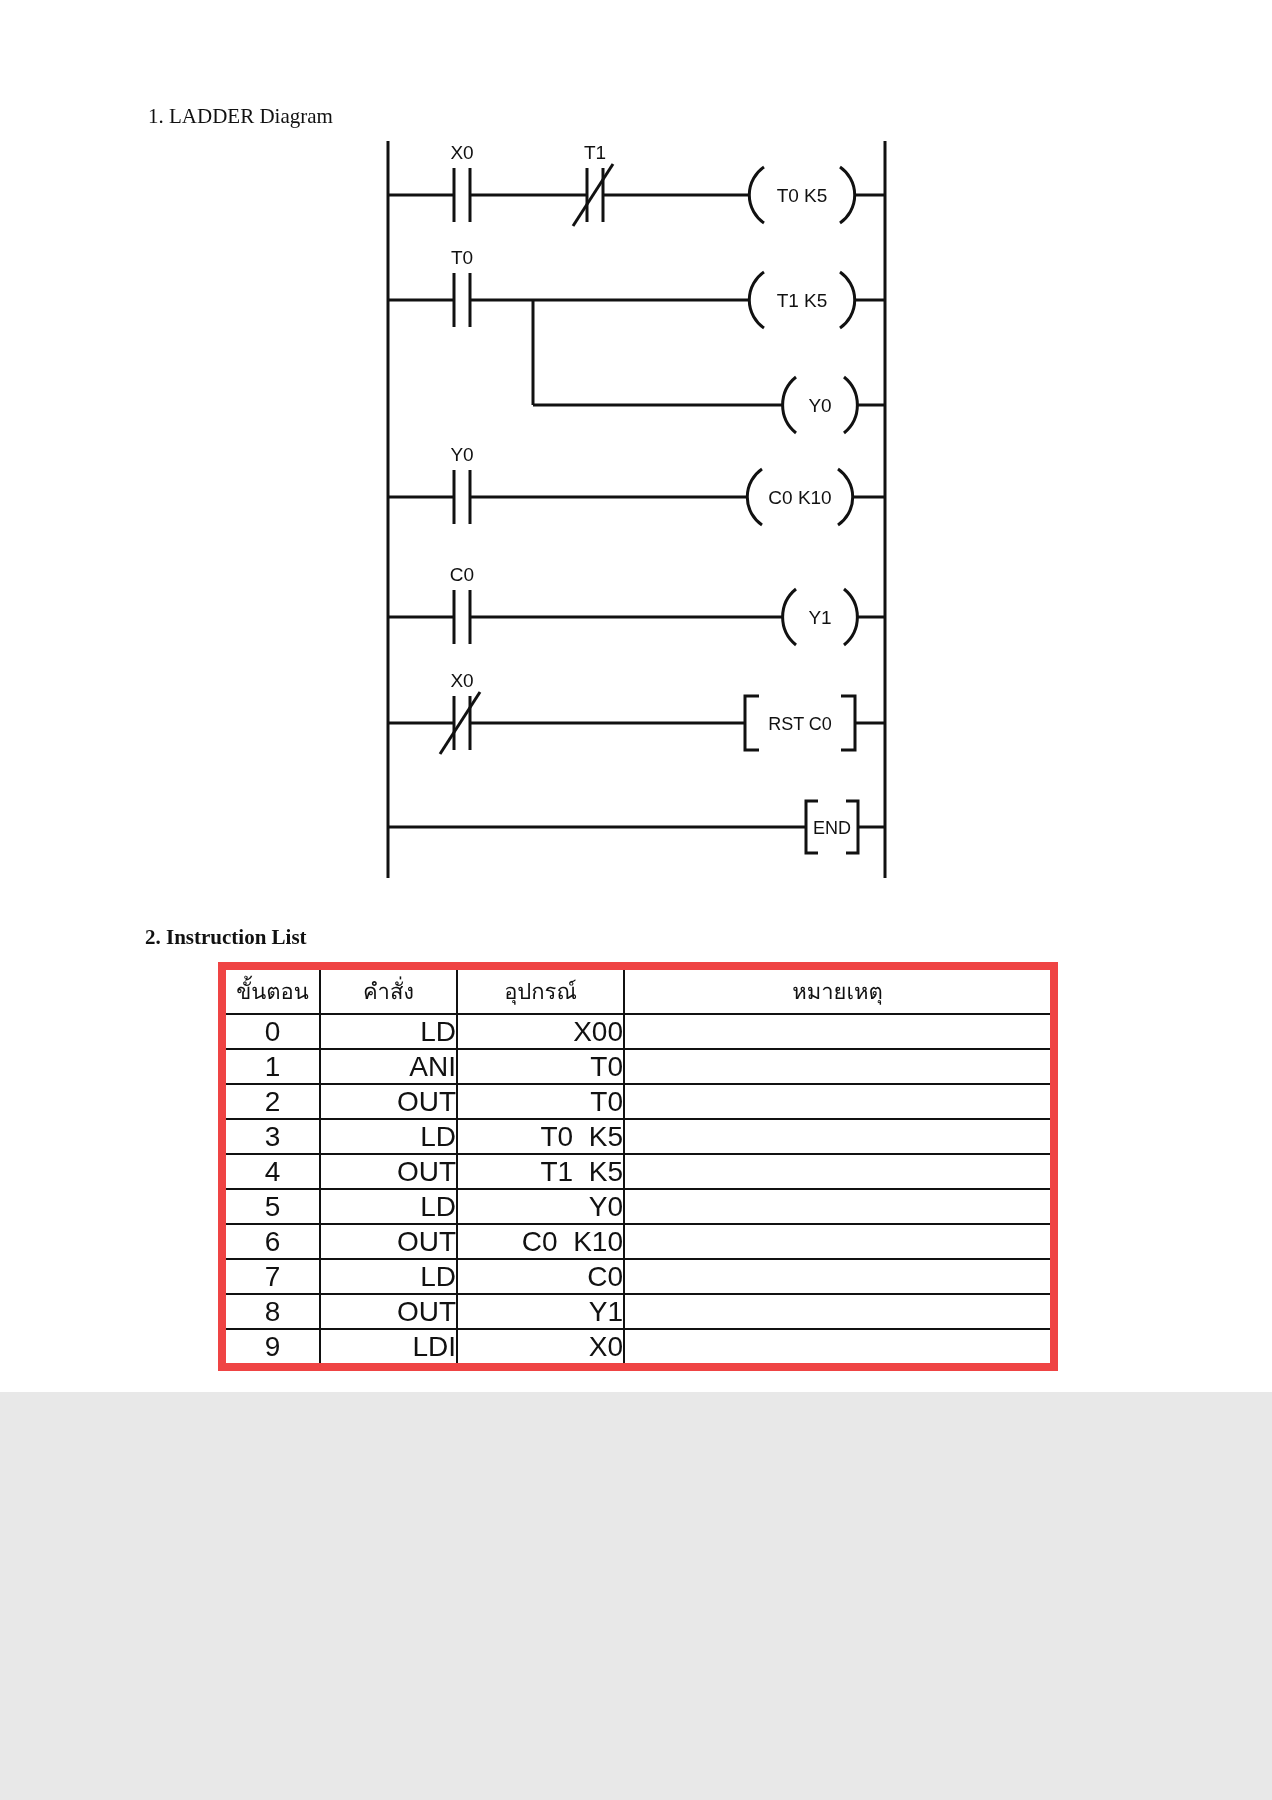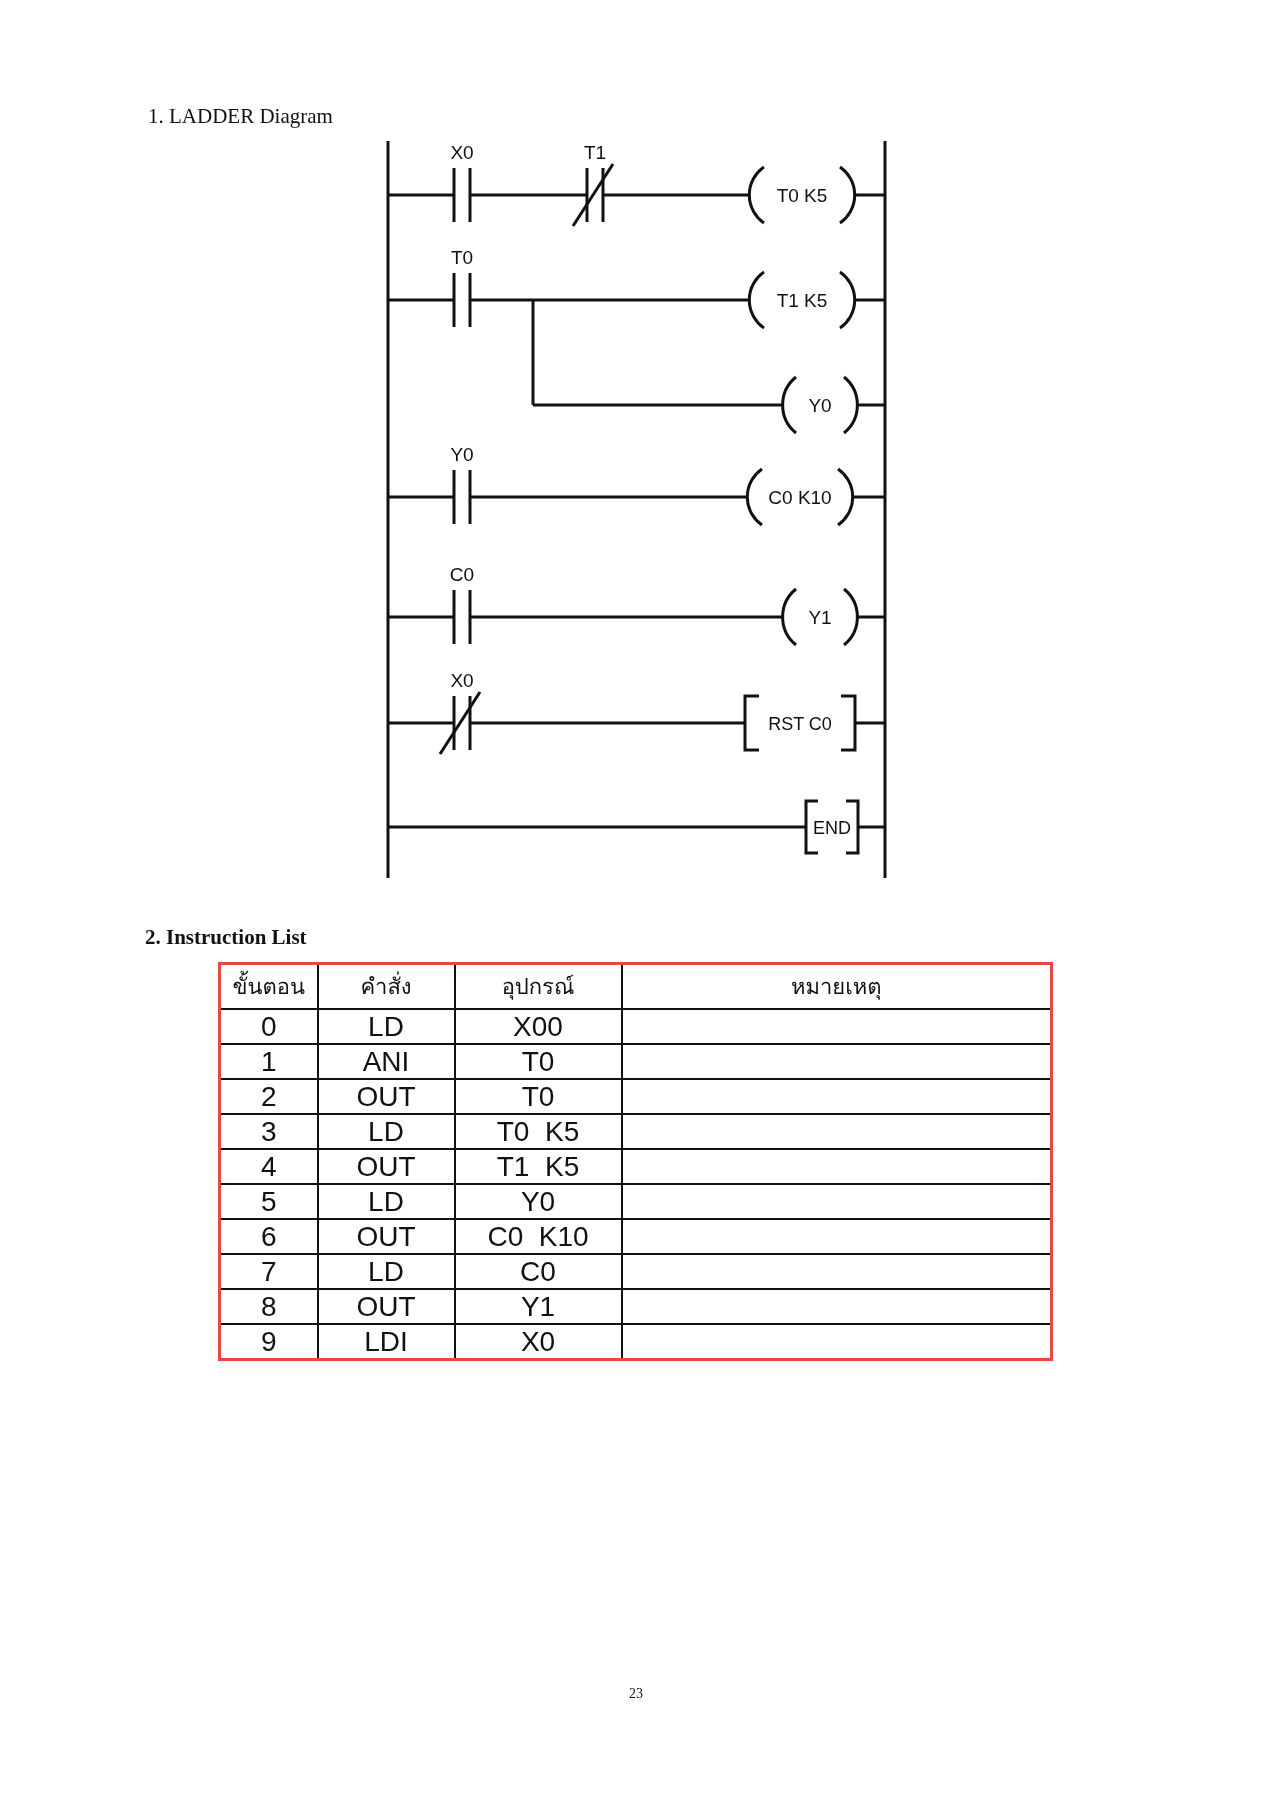--- a/index.html
+++ b/index.html
@@ -1,18 +1,18 @@
 <!DOCTYPE html>
 <html><head>
 <meta charset="utf-8">
 <style>
   html,body{margin:0;padding:0;background:#e8e8e8;}
   .page{
     position:relative;
-    width:1272px;height:1800px;
+    width:1272px;height:1392px;
     background:#ffffff;
     margin:0 auto;
     font-family:"Liberation Serif", serif;
     color:#111;
     overflow:hidden;
   }
   .sec-title{
     position:absolute;
     font-family:"Liberation Serif", serif;
     font-size:21px;
@@ -28,41 +28,41 @@
     border-collapse:collapse;
     table-layout:fixed;
     width:832px;
     background:#fff;
   }
   table.itable td, table.itable th{
     border:2px solid #111;
     padding:0;
     overflow:hidden;
   }
-  table.itable{border:3px solid #ef4444;}
+  table.itable{border:8px solid #ef4444;}
   th.hd{
     height:43px;
     font-family:"Liberation Serif", serif;
     font-weight:normal;
     font-size:22px;
     text-align:center;
     vertical-align:middle;
   }
   td.c-step{
     height:33px;
     font-family:"Liberation Sans", sans-serif;
     font-size:28px;
     text-align:center;
     vertical-align:middle;
     line-height:1;
   }
   td.c-cmd, td.c-dev{
     font-family:"Liberation Sans", sans-serif;
     font-size:28px;
-    text-align:center;
+    text-align:right;
     vertical-align:middle;
     padding-left:12px;
     line-height:1;
     white-space:pre;
   }
   td.c-rem{}
   #page-number{
     position:absolute;
     left:0;top:1686px;
     width:1272px;

